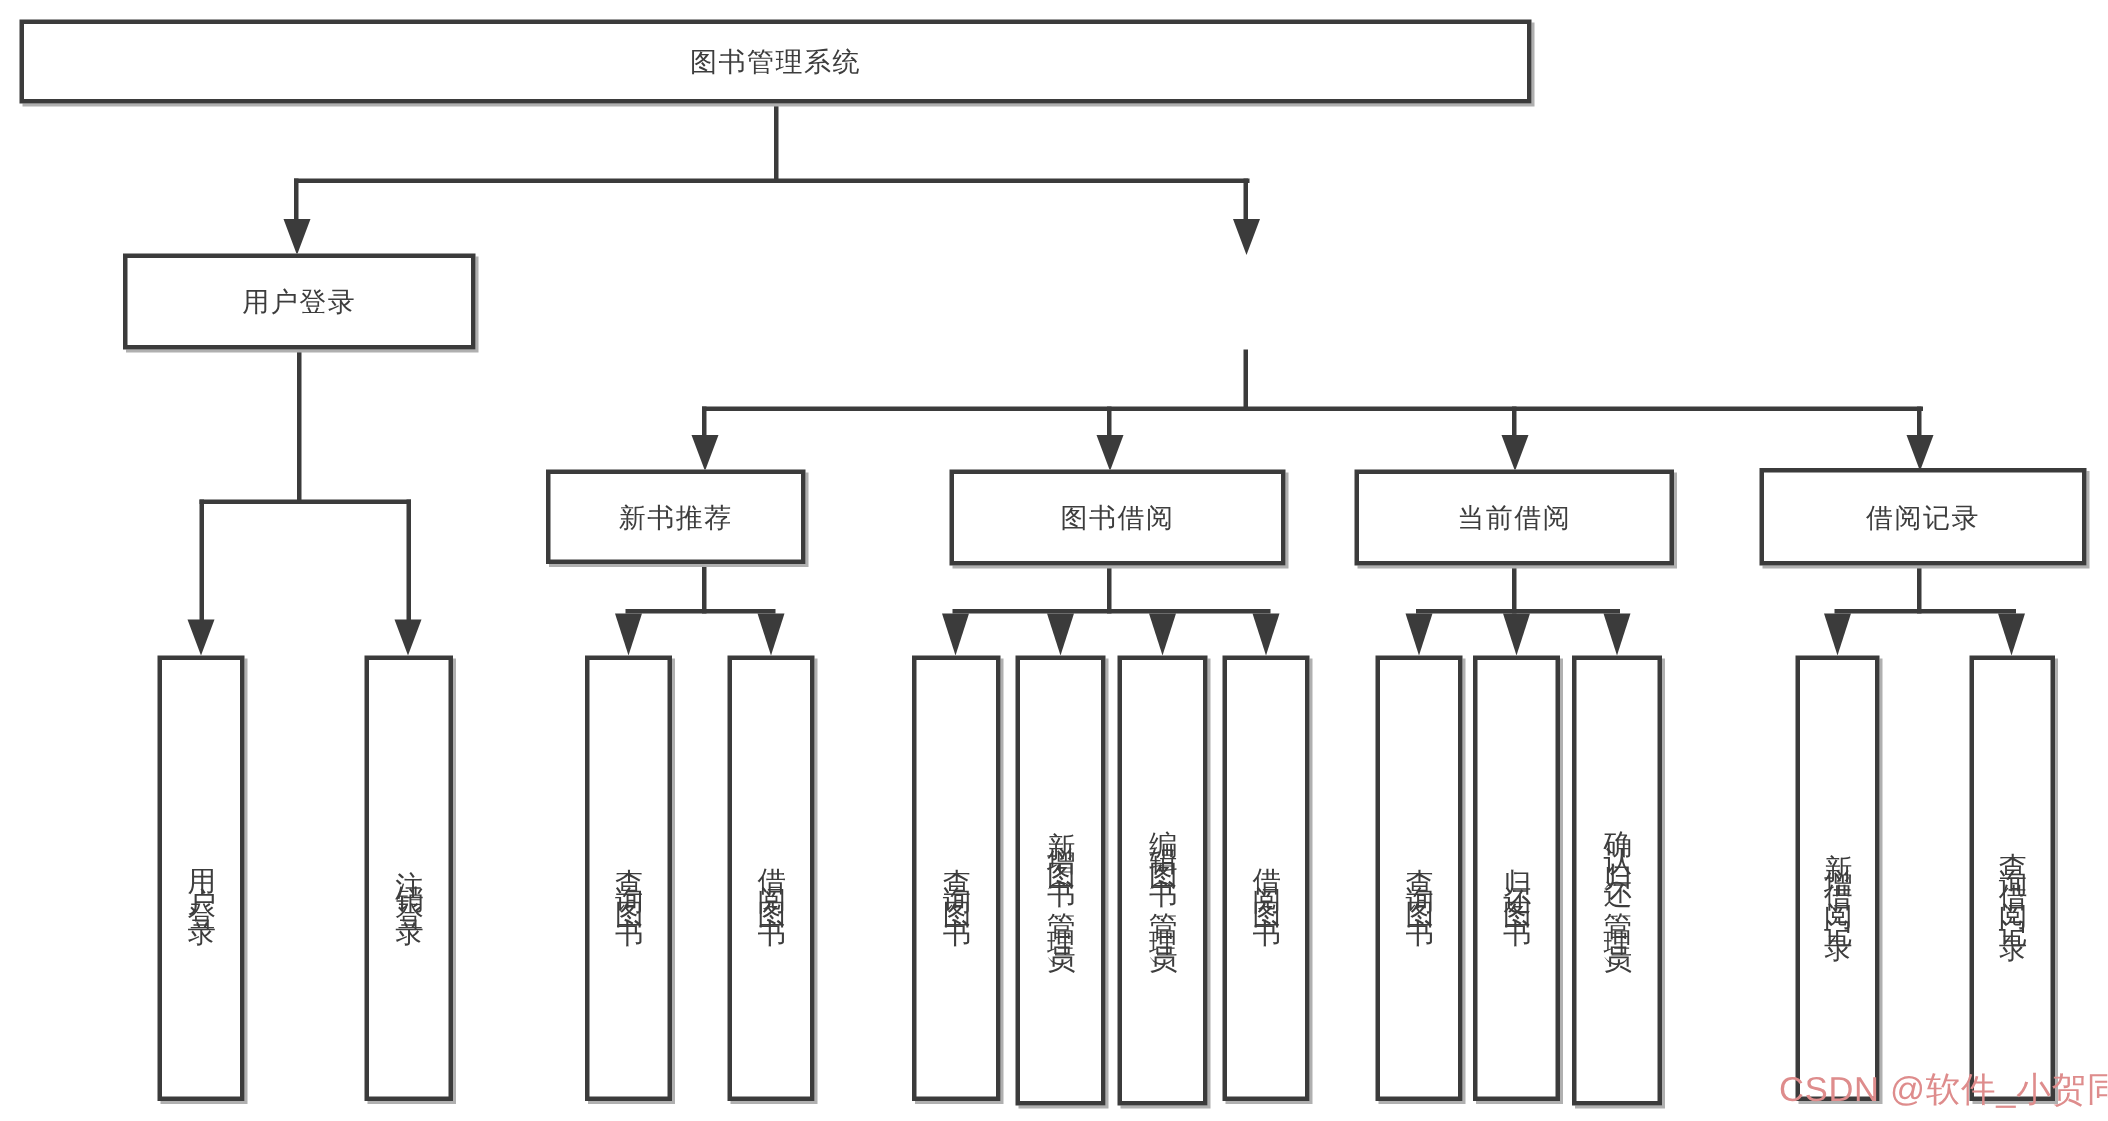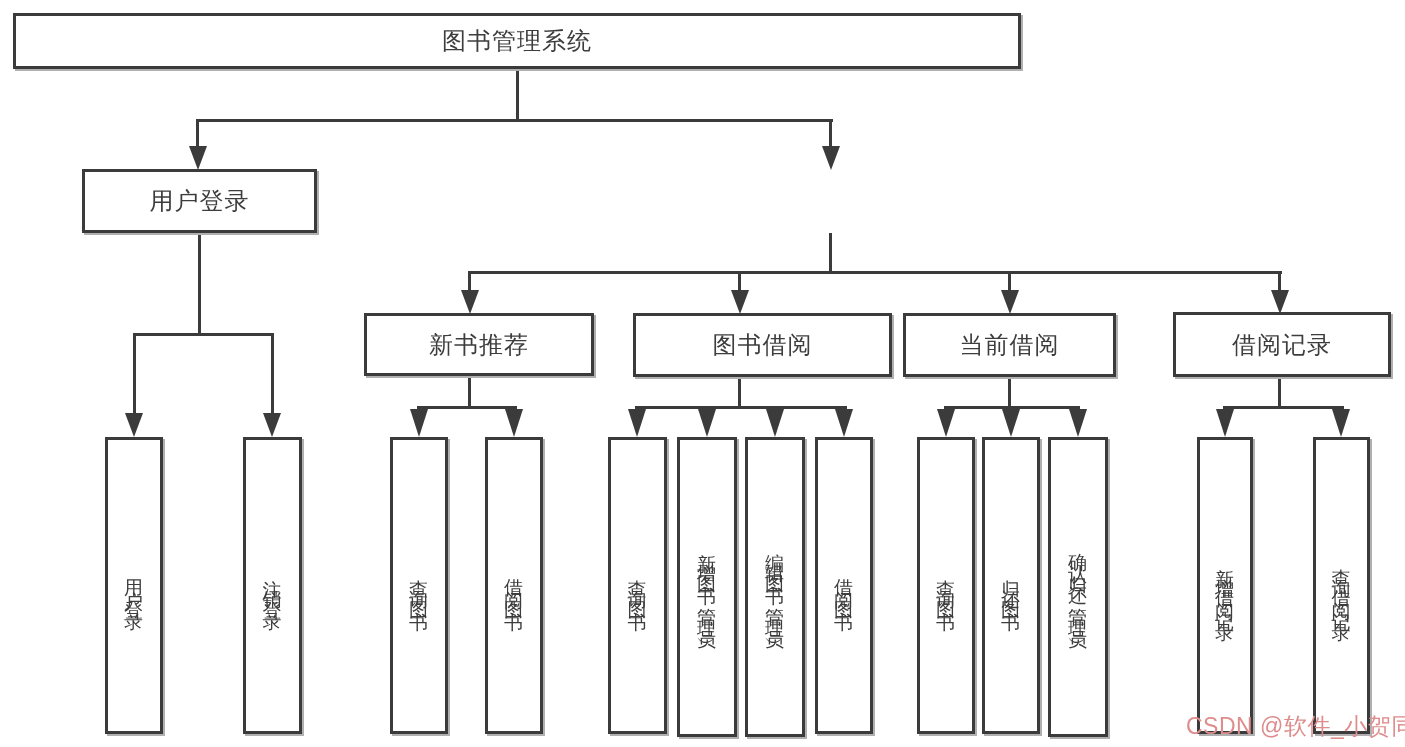--- a/index.html
+++ b/index.html
@@ -15,21 +15,21 @@
     position:relative;width:1405px;height:747px;background:var(--background);
     font-family:"Liberation Sans","DejaVu Sans",sans-serif;color:var(--text);
     overflow:hidden;
   }
   .box{
     position:absolute;box-sizing:border-box;background:#fff;
     border:3px solid var(--box-border);
     box-shadow:2px 2px 0 var(--shadow);
     display:flex;align-items:center;justify-content:center;
   }
-  .box.h span{font-size:24px;letter-spacing:1px;white-space:nowrap;}
+  .box.h span{font-size:18px;letter-spacing:1px;white-space:nowrap;}
   .box.v span{
     writing-mode:vertical-rl;text-orientation:mixed;
     font-size:19px;letter-spacing:11px;line-height:1;white-space:nowrap;
   }
   .line{position:absolute;background:var(--line);}
   .arrow{
     position:absolute;width:0;height:0;
     border-left:9px solid transparent;border-right:9px solid transparent;
     border-top:24px solid var(--line);
   }
@@ -94,24 +94,24 @@
   <div class="arrow tall" style="left:1332px;top:409px;"></div>
 
   <div class="box h" style="left:13px;top:13px;width:1008px;height:56px;">
     <span>图书管理系统</span>
   </div>
 
   <div class="box h" style="left:82px;top:169px;width:235px;height:64px;">
     <span>用户登录</span>
   </div>
 
-  <div class="box h" style="left:364px;top:313px;width:230px;height:63px;align-items:center;">
+  <div class="box h" style="left:364px;top:313px;width:173px;height:63px;align-items:center;">
     <span>新书推荐</span>
   </div>
-  <div class="box h" style="left:633px;top:313px;width:259px;height:64px;text-align:center;">
+  <div class="box h" style="left:633px;top:313px;width:224px;height:64px;text-align:center;">
     <span>图书借阅</span>
   </div>
   <div class="box h" style="left:903px;top:313px;width:213px;height:64px;">
     <span>当前借阅</span>
   </div>
   <div class="box h" style="left:1173px;top:312px;width:218px;height:65px;">
     <span>借阅记录</span>
   </div>
 
   <div class="box v" style="left:105px;top:437px;width:58px;height:297px;">

